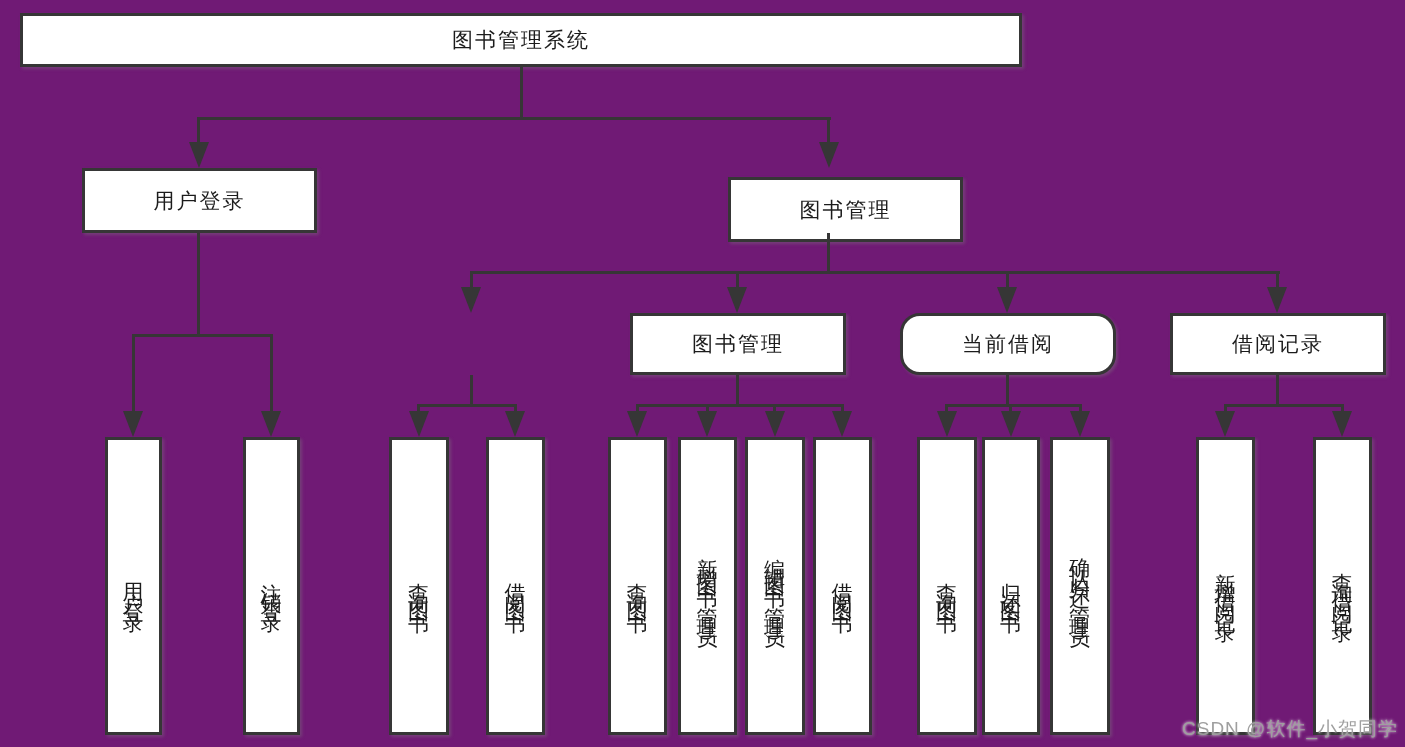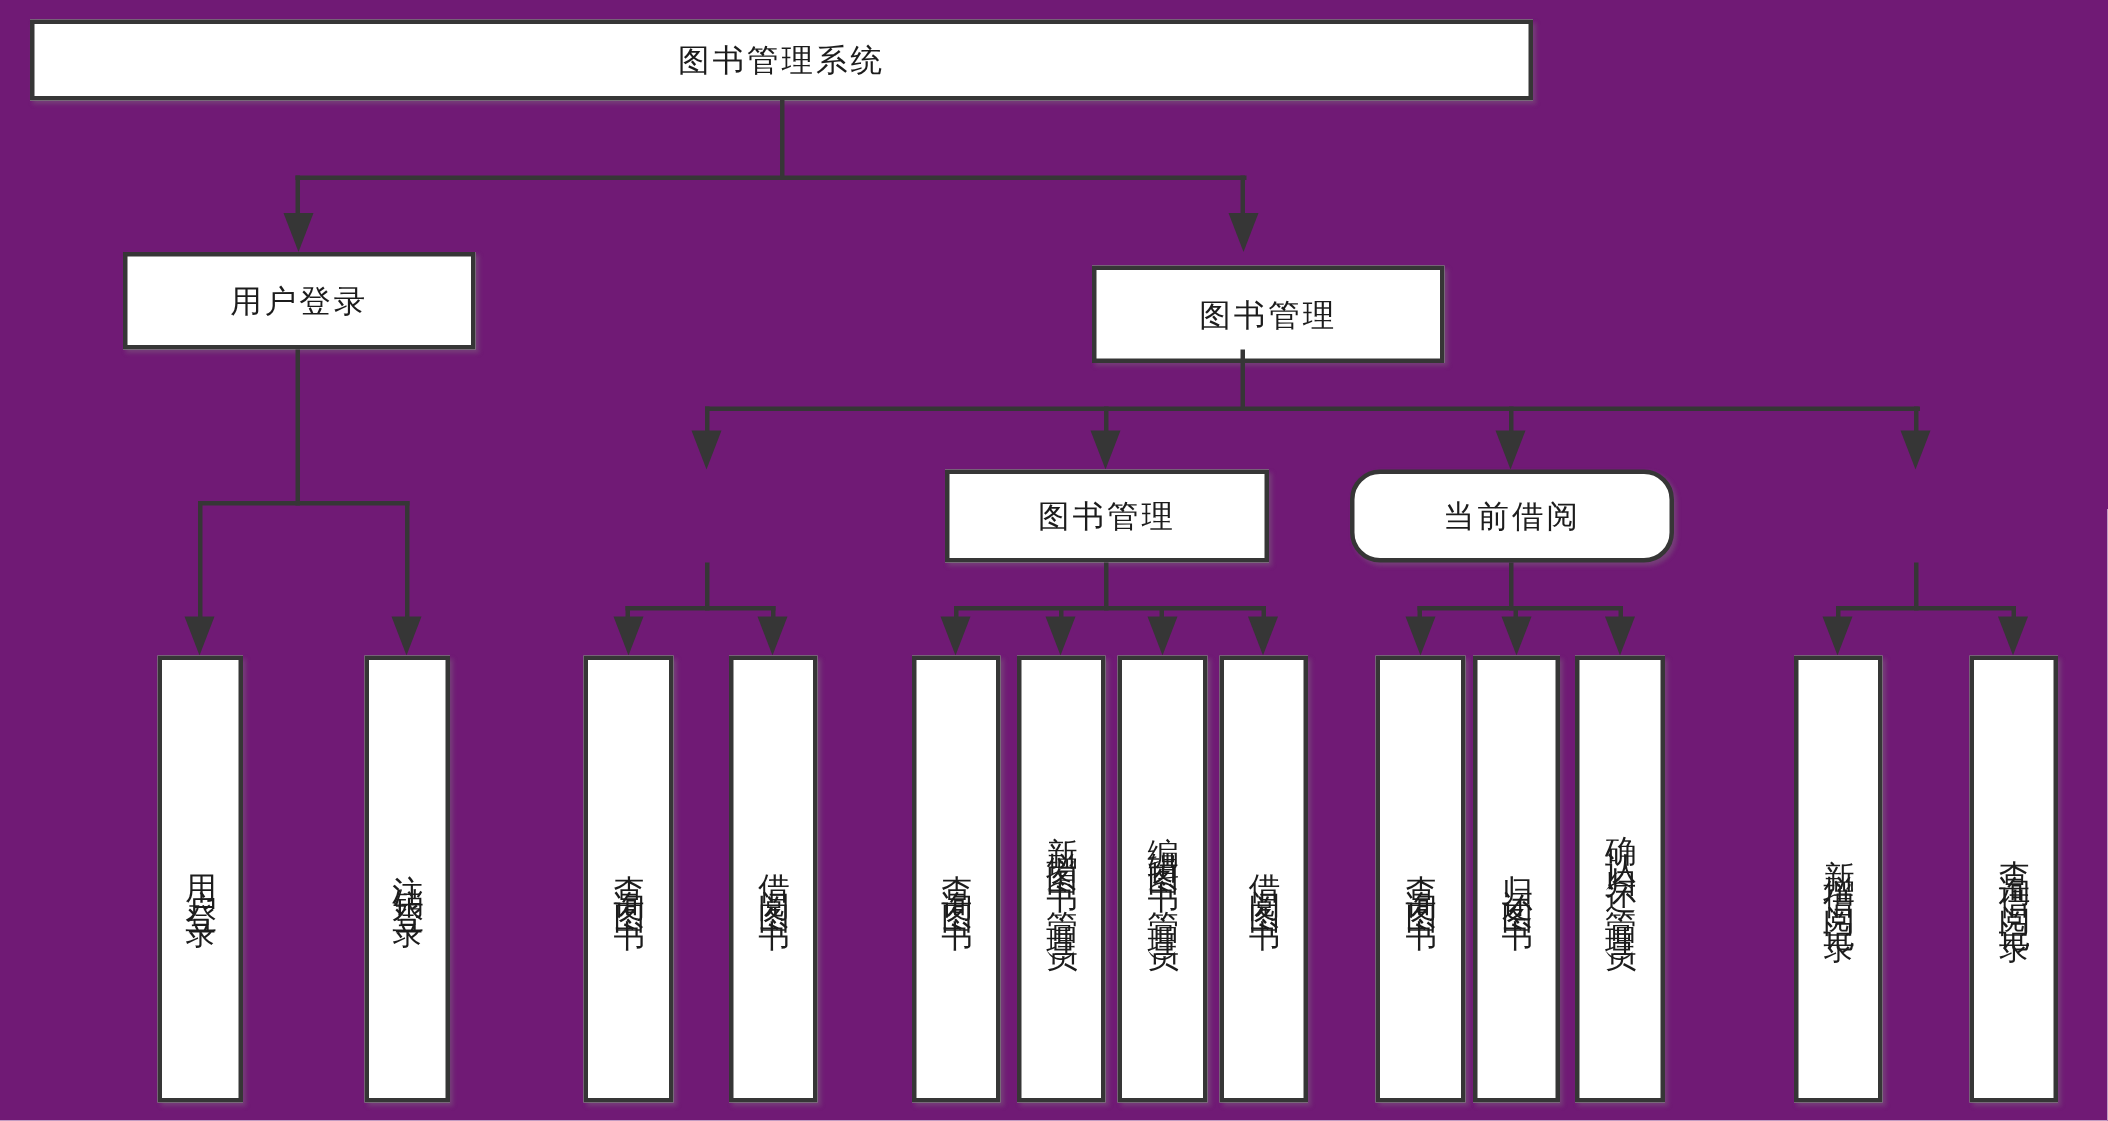--- a/index.html
+++ b/index.html
@@ -91,20 +91,23 @@
   <div class="arrow" style="left:997px; top:287px;"></div>
   <div class="line" style="left:1276px; top:271px; width:3px; height:20px;"></div>
   <div class="arrow" style="left:1267px; top:287px;"></div>
 
   <div class="node h-node" style="left:630px; top:313px; width:216px; height:62px;">
     <span>图书管理</span>
   </div>
   <div class="node h-node" style="left:900px; top:313px; width:216px; height:62px;border-radius:20px;">
     <span>当前借阅</span>
   </div>
+  <div class="node h-node" style="left:1170px; top:313px; width:216px; height:62px;">
+    <span>借阅记录</span>
+  </div>
 
   <div class="line" style="left:470px; top:375px; width:3px; height:32px;"></div>
   <div class="line" style="left:417px; top:404px; width:100px; height:3px;"></div>
   <div class="line" style="left:417px; top:404px; width:3px; height:12px;"></div>
   <div class="arrow" style="left:409px; top:411px;"></div>
   <div class="line" style="left:514px; top:404px; width:3px; height:12px;"></div>
   <div class="arrow" style="left:505px; top:411px;"></div>
 
   <div class="line" style="left:736px; top:375px; width:3px; height:32px;"></div>
   <div class="line" style="left:636px; top:404px; width:208px; height:3px;"></div>
@@ -170,14 +173,15 @@
     <span>确认归还（管理员）</span>
   </div>
 
   <div class="node v-node" style="left:1196px; top:437px; width:59px; height:298px;">
     <span>新增借阅记录</span>
   </div>
   <div class="node v-node" style="left:1313px; top:437px; width:59px; height:298px;">
     <span>查询借阅记录</span>
   </div>
 
+  <div class="watermark">CSDN @软件_小贺同学</div>
 
 </div>
 
 </body></html>

